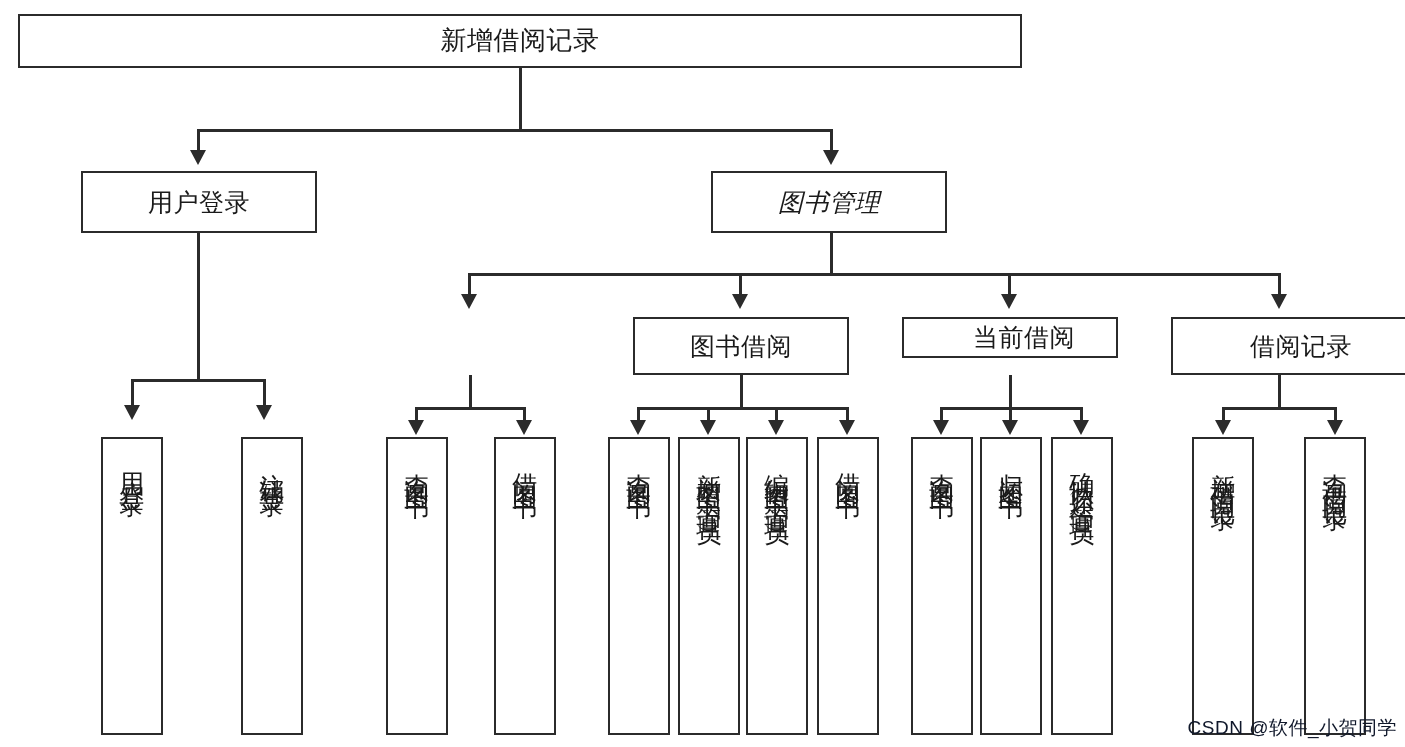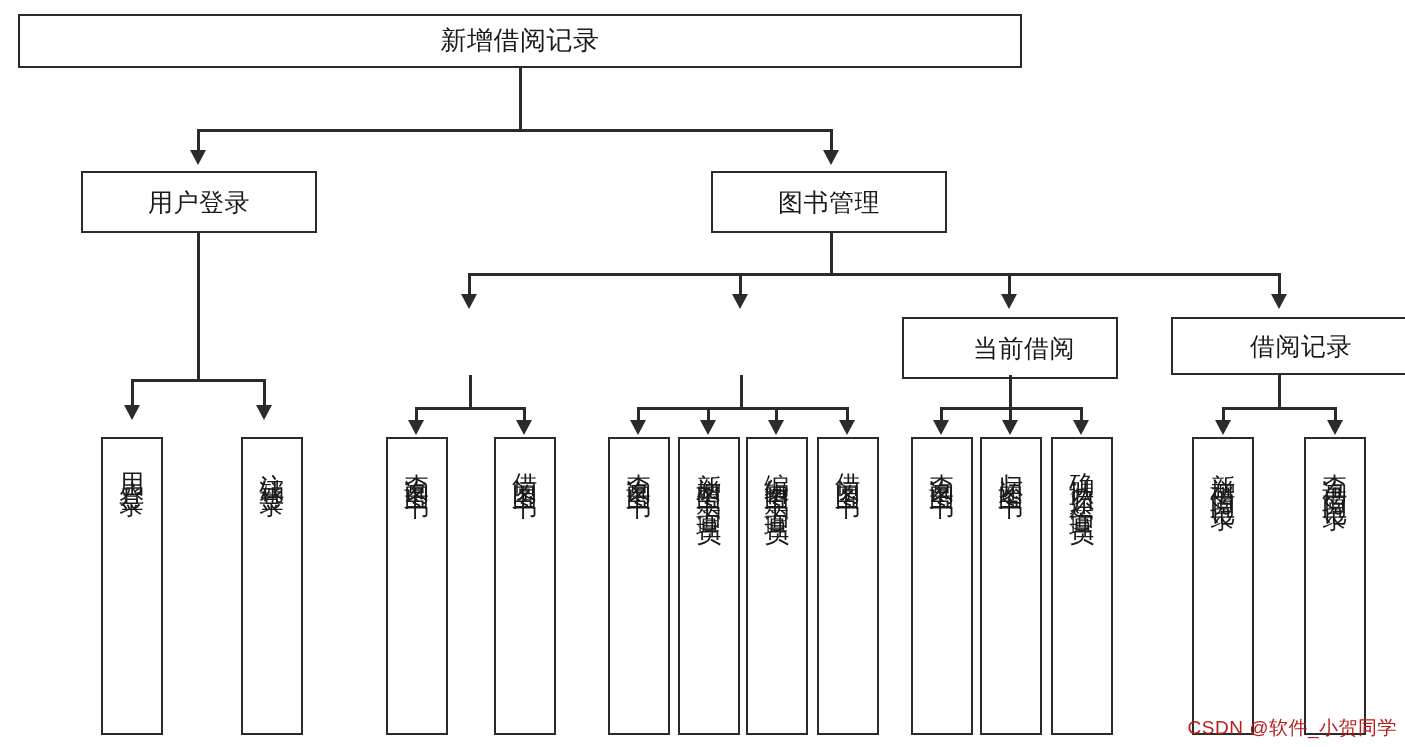--- a/index.html
+++ b/index.html
@@ -59,21 +59,21 @@
     border-left:8px solid transparent;
     border-right:8px solid transparent;
     border-top:15px solid #2b2b2b;
   }
 
   .watermark{
     position:absolute;
     right:8px;
     bottom:6px;
     font-size:19px;
-    color:#b91c1c;
+    color:#0f172a;
     white-space:nowrap;
     user-select:none;
     letter-spacing:0.5px;
   }
 </style>
 </head>
 <body>
 
 <div id="canvas">
 
@@ -85,21 +85,21 @@
   <div class="seg hline" style="left:197px;top:129px;width:636px;height:2.5px;"></div>
   <div class="seg vline" style="left:197px;top:129px;width:2.5px;height:22px;"></div>
   <div class="arrow" style="left:190px;top:150px;"></div>
   <div class="seg vline" style="left:830px;top:129px;width:2.5px;height:22px;"></div>
   <div class="arrow" style="left:823px;top:150px;"></div>
 
   <div class="node h" style="left:81px;top:171px;width:236px;height:62px;">
     <span class="lbl">用户登录</span>
   </div>
 
-  <div class="node h" style="left:711px;top:171px;width:236px;height:62px;">
+  <div class="node h" style="left:711px;top:171px;width:236px;height:62px;font-style:italic;">
     <span class="lbl">图书管理</span>
   </div>
 
   <div class="seg vline" style="left:197px;top:233px;width:2.5px;height:148px;"></div>
   <div class="seg hline" style="left:131px;top:379px;width:134px;height:2.5px;"></div>
   <div class="seg vline" style="left:131px;top:379px;width:2.5px;height:27px;"></div>
   <div class="arrow" style="left:124px;top:405px;"></div>
   <div class="seg vline" style="left:263px;top:379px;width:2.5px;height:27px;"></div>
   <div class="arrow" style="left:256px;top:405px;"></div>
 
@@ -107,21 +107,24 @@
   <div class="seg hline" style="left:468px;top:273px;width:812px;height:2.5px;"></div>
   <div class="seg vline" style="left:468px;top:273px;width:2.5px;height:22px;"></div>
   <div class="arrow" style="left:461px;top:294px;"></div>
   <div class="seg vline" style="left:739px;top:273px;width:2.5px;height:22px;"></div>
   <div class="arrow" style="left:732px;top:294px;"></div>
   <div class="seg vline" style="left:1008px;top:273px;width:2.5px;height:22px;"></div>
   <div class="arrow" style="left:1001px;top:294px;"></div>
   <div class="seg vline" style="left:1278px;top:273px;width:2.5px;height:22px;"></div>
   <div class="arrow" style="left:1271px;top:294px;"></div>
 
-  <div class="node h" style="left:902px;top:317px;width:216px;height:62px;padding-left:28px;">
+  <div class="node h" style="left:633px;top:317px;width:216px;height:58px;">
+    <span class="lbl">图书借阅</span>
+  </div>
+  <div class="node h" style="left:902px;top:317px;width:216px;height:41px;padding-left:28px;">
     <span class="lbl">当前借阅</span>
   </div>
   <div class="node h" style="left:1171px;top:317px;width:260px;height:58px;">
     <span class="lbl">借阅记录</span>
   </div>
 
   <div class="seg vline" style="left:469px;top:375px;width:2.5px;height:34px;"></div>
   <div class="seg hline" style="left:415px;top:407px;width:110px;height:2.5px;"></div>
   <div class="seg vline" style="left:415px;top:407px;width:2.5px;height:14px;"></div>
   <div class="arrow" style="left:408px;top:420px;"></div>

